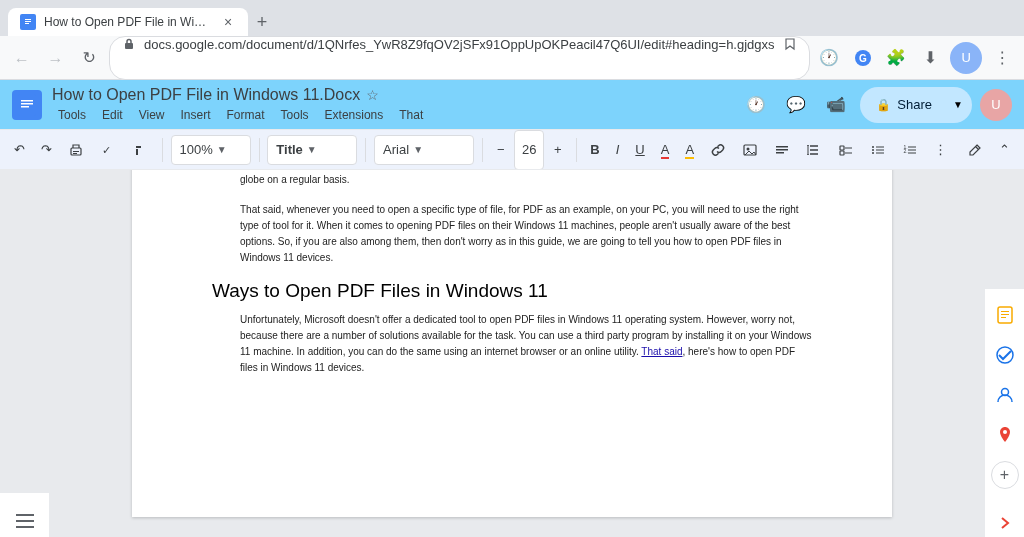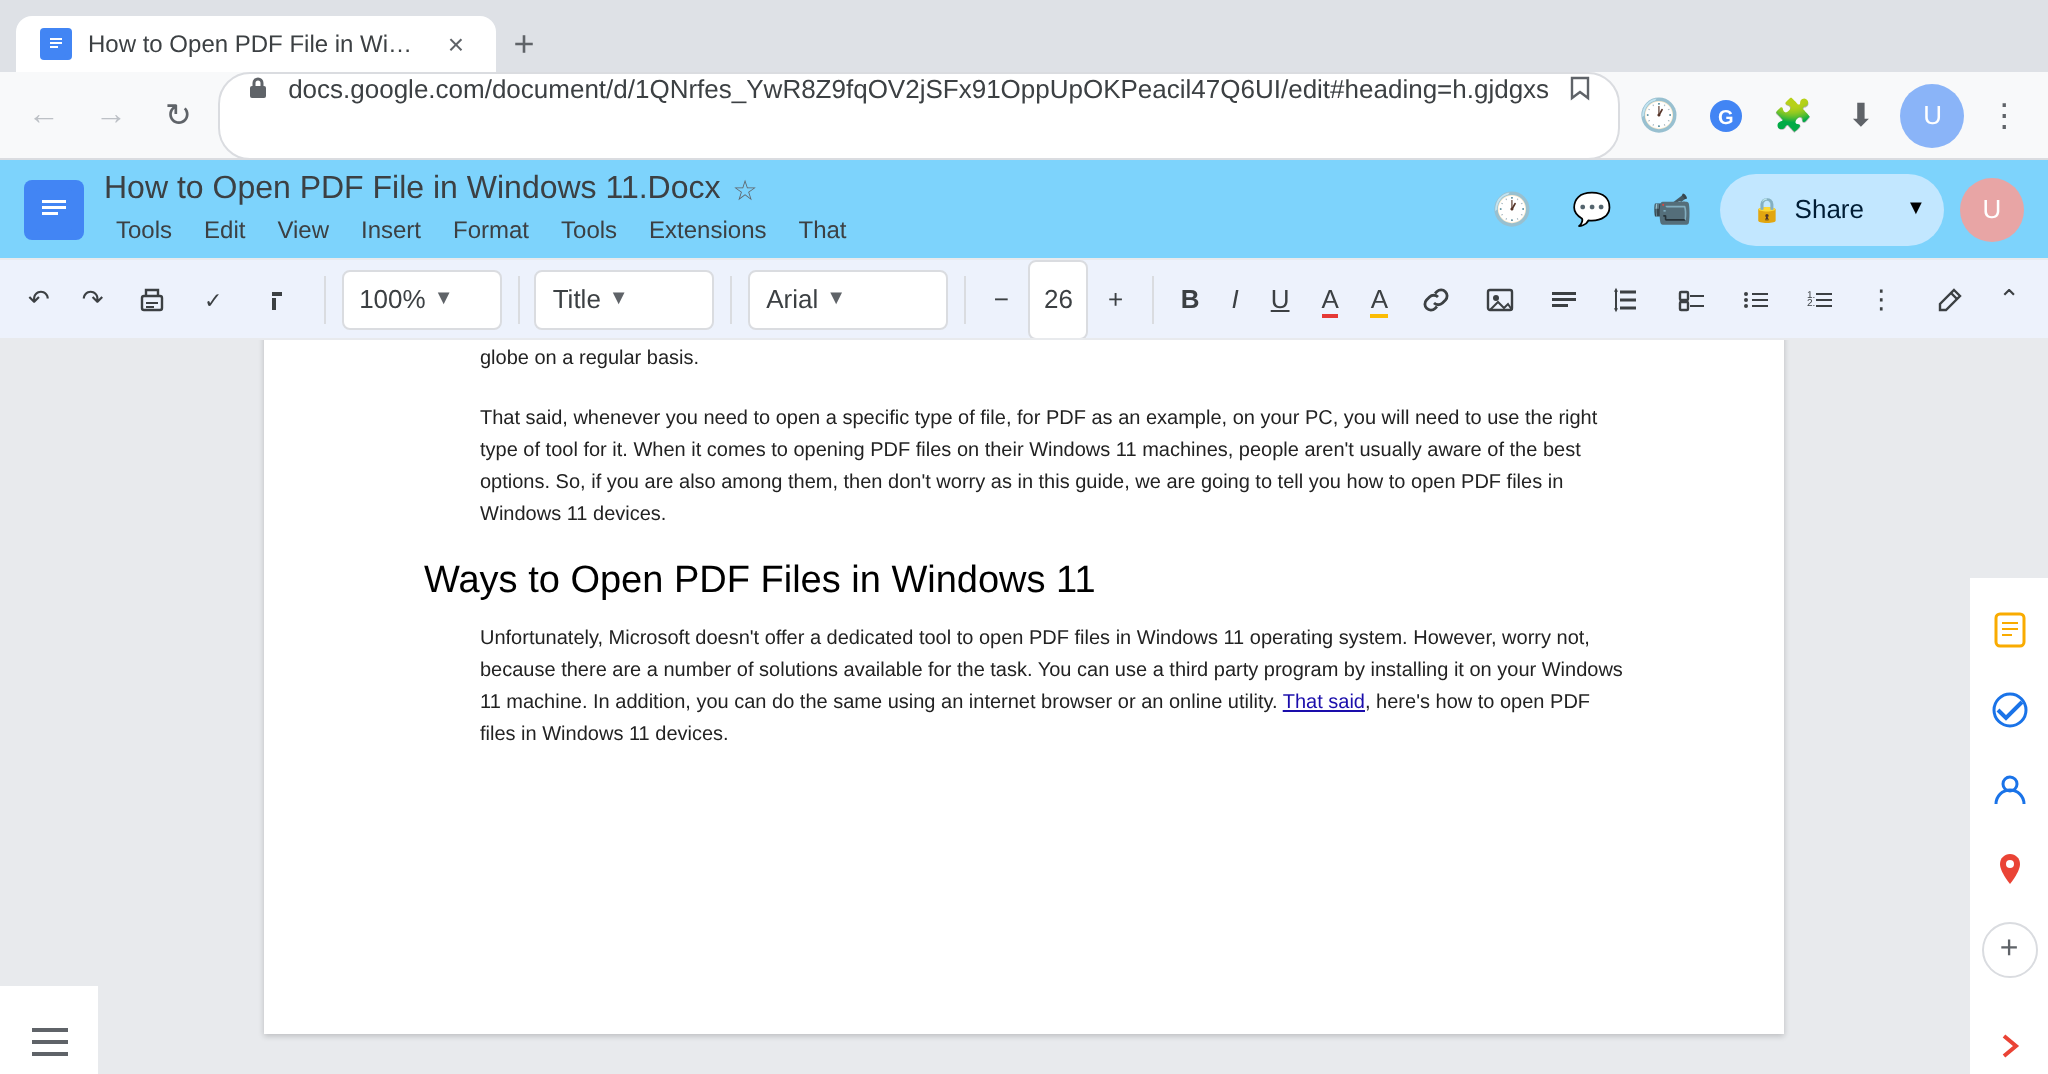--- a/index.html
+++ b/index.html
@@ -191,21 +191,21 @@
         <path d="M4 4h5v2H4V4z" fill="#3c4043"></path>
         <rect x="4" y="7" width="2" height="6" fill="#3c4043"></rect>
       </svg>
   </div>
   <div class="toolbar-separator"></div>
   <div class="toolbar-dropdown">
     <span>100%</span>
     <span class="dropdown-arrow">▼</span>
   </div>
   <div class="toolbar-separator"></div>
-  <div class="toolbar-dropdown" style="min-width:90px;">
+  <div class="toolbar-dropdown" style="min-width:90px;font-weight:bold;">
     <span>Title</span>
     <span class="dropdown-arrow">▼</span>
   </div>
   <div class="toolbar-separator"></div>
   <div class="toolbar-dropdown toolbar-dropdown-font">
     <span>Arial</span>
     <span class="dropdown-arrow">▼</span>
   </div>
   <div class="toolbar-separator"></div>
   <div class="toolbar-btn">−</div>

